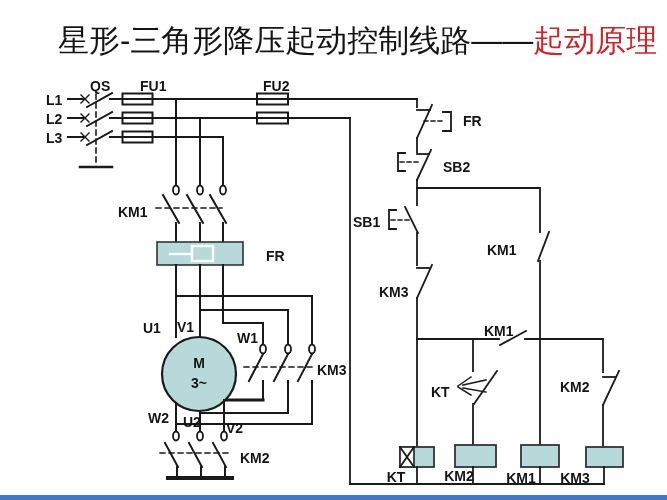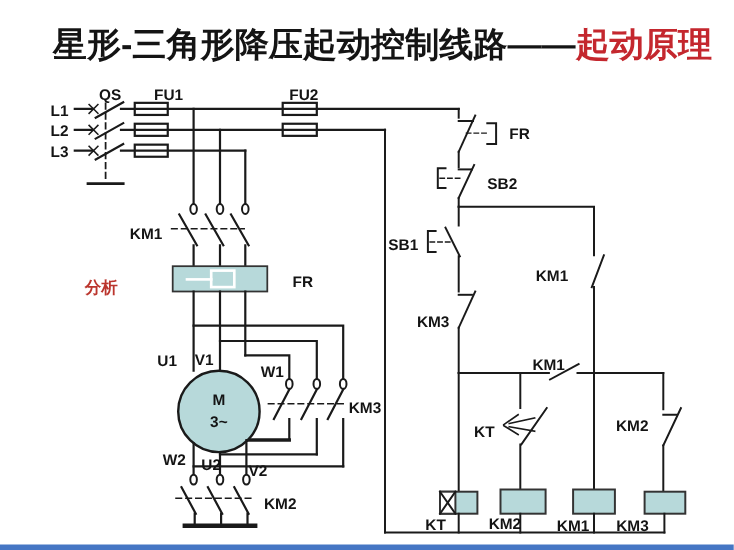--- a/index.html
+++ b/index.html
@@ -1,33 +1,32 @@
 <!DOCTYPE html>
 <html><head>
 <meta charset="utf-8">
 <style>
   html,body{margin:0;padding:0;}
   body{width:667px;height:500px;background:#ffffff;position:relative;overflow:hidden;
        font-family:"Liberation Sans", sans-serif;}
-  .title{position:absolute;left:48px;top:20px;white-space:nowrap;
-         font-weight:bold;font-size:31px;letter-spacing:0px;color:#141414;}
+  .title{position:absolute;left:58px;top:20px;white-space:nowrap;
+         font-weight:normal;font-size:31px;letter-spacing:0px;color:#141414;}
   .title .red{color:#c4272e;}
   .annotation{position:absolute;left:50px;top:252px;width:84px;text-align:center;
               font-weight:bold;font-size:15px;line-height:1.3;color:#bb352d;}
   .bottombar{position:absolute;left:0;bottom:0;width:667px;height:5px;background:#4576c4;}
   svg{position:absolute;left:0;top:0;}
   svg text{font-family:"Liberation Sans", sans-serif;font-weight:bold;font-size:14px;fill:#141414;}
 </style>
 </head>
 <body>
 
 <div class="title"><span>星形-三角形降压起动控制线路——</span><span class="red">起动原理</span></div>
 
 <div class="annotation">
-  <div>分析</div>
 </div>
 
 <svg width="667" height="500" viewBox="0 0 667 500">
 
   <g stroke="#1a1a1a" stroke-width="2" fill="none" stroke-linecap="square">
 
     <g fill="#ffffff">
       <rect x="122.5" y="93.5" width="30" height="11"></rect>
       <rect x="122.5" y="112.5" width="30" height="11"></rect>
       <rect x="122.5" y="131.5" width="30" height="11"></rect>

